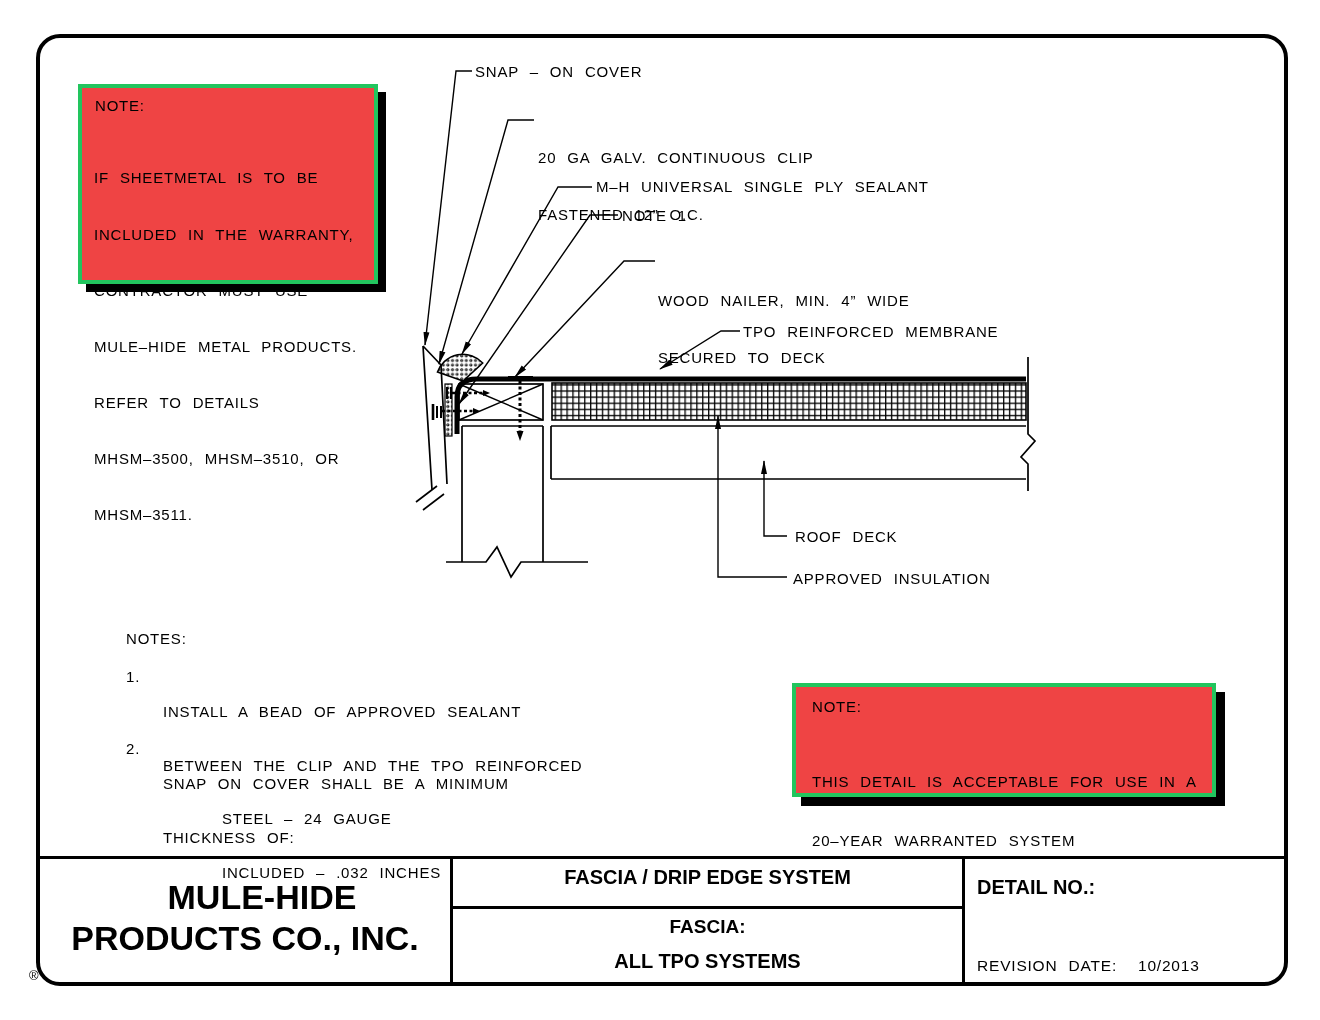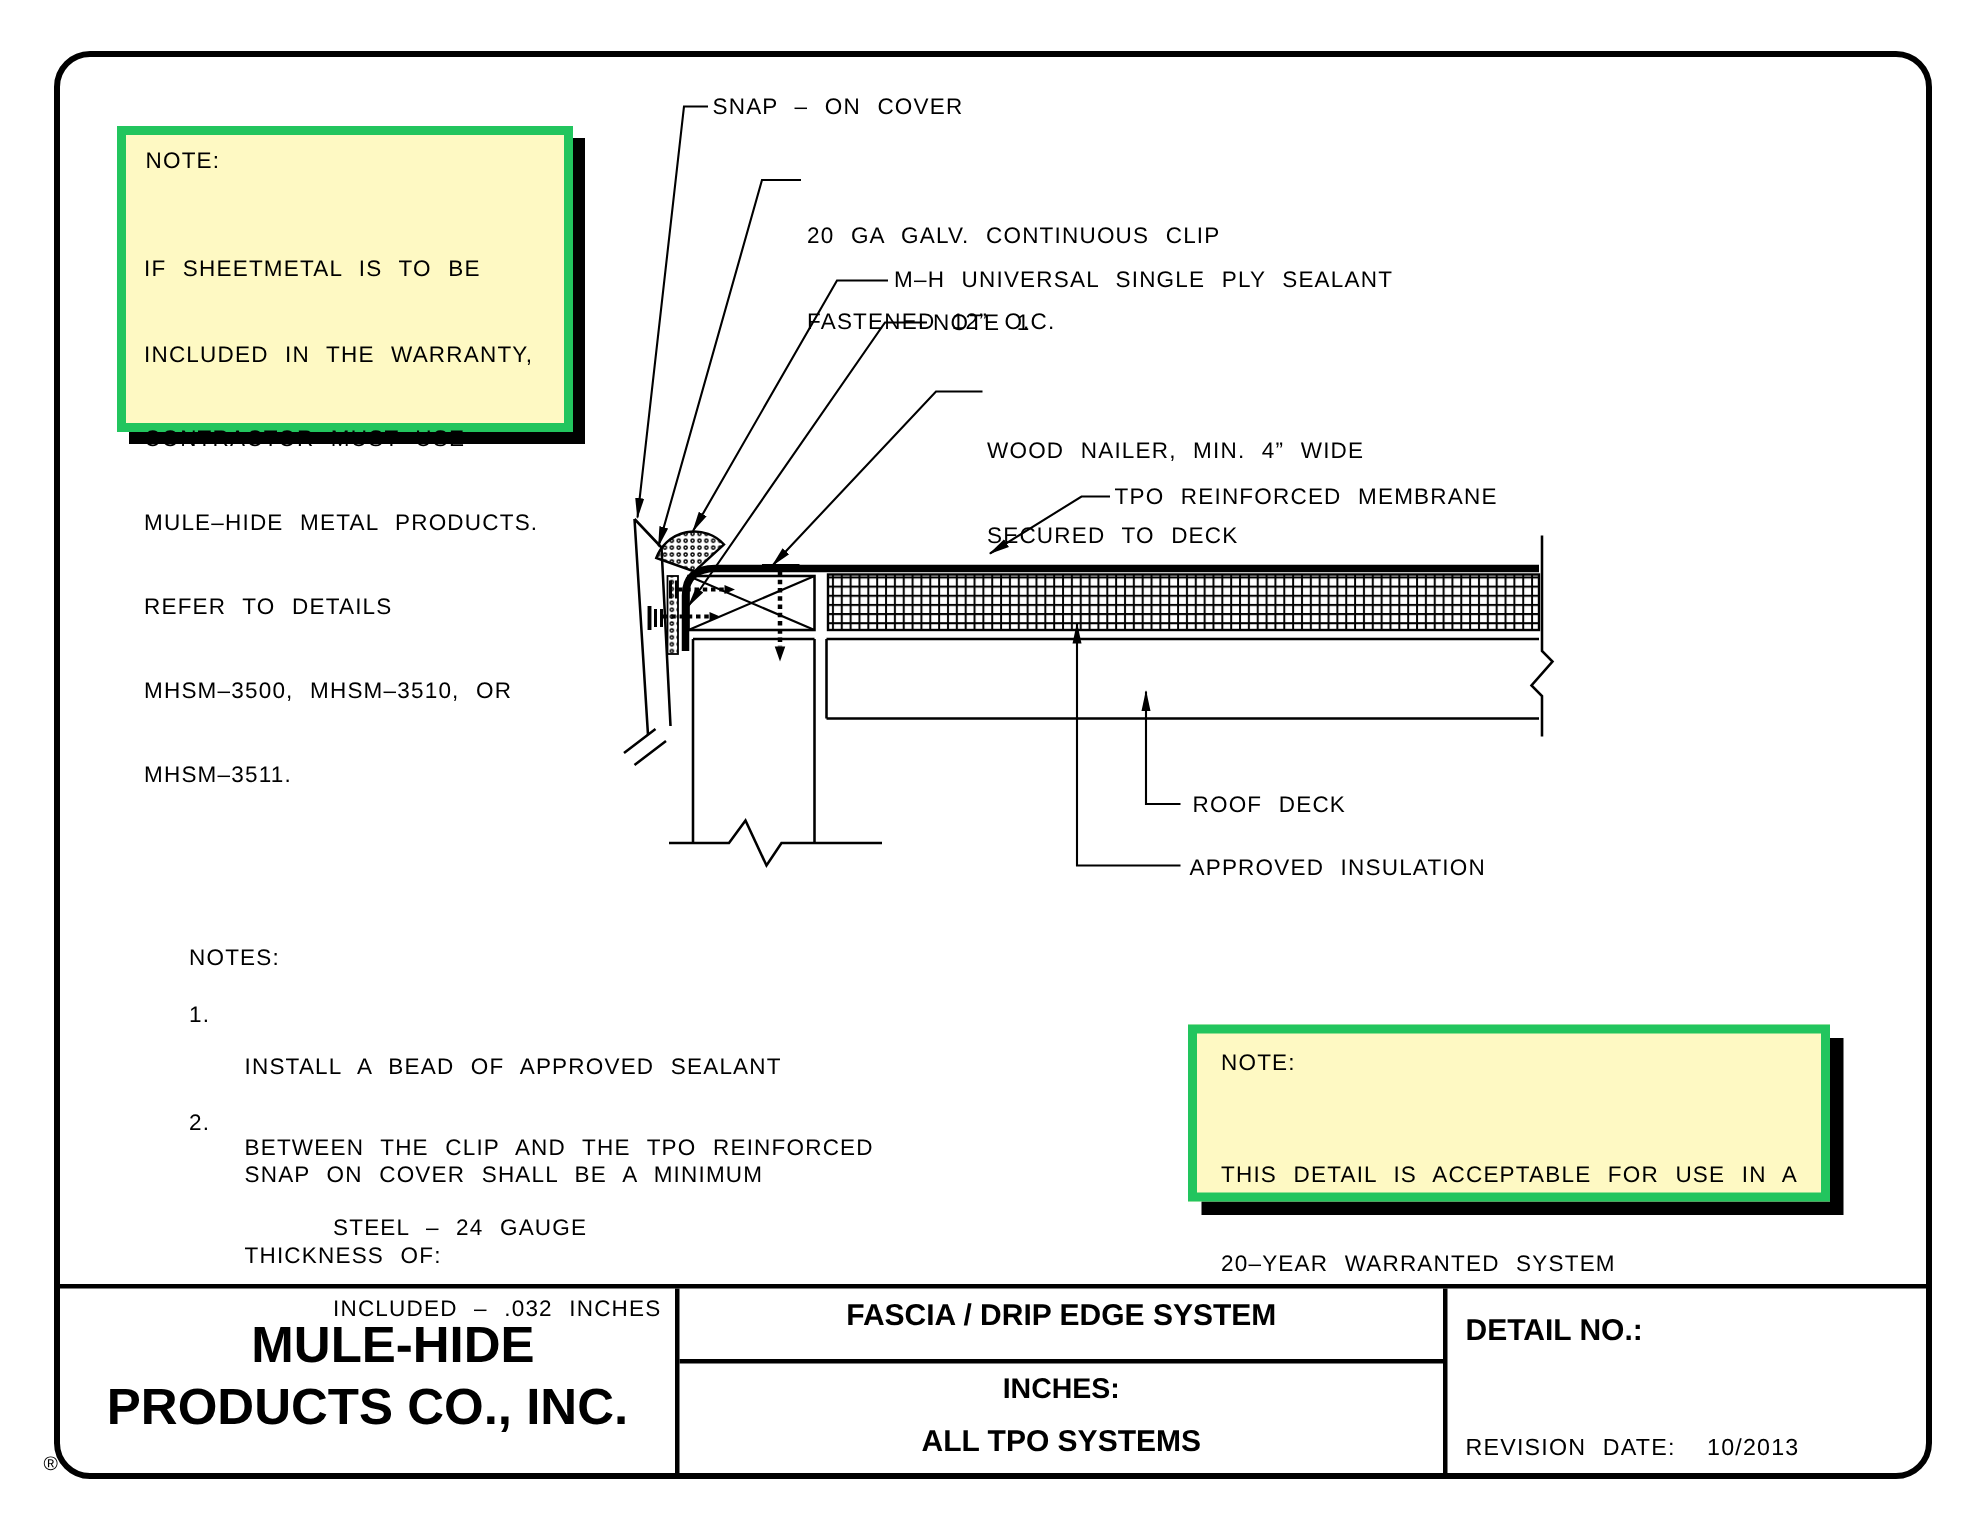--- a/index.html
+++ b/index.html
@@ -5,21 +5,21 @@
   html,body{margin:0;padding:0;background:#ffffff;}
   .sheet{position:relative;width:1320px;height:1020px;background:#ffffff;overflow:hidden;
          font-family:"Liberation Sans",sans-serif;color:#000;}
   .border-frame{position:absolute;left:36px;top:34px;width:1252px;height:952px;
     box-sizing:border-box;border:4px solid #000;border-radius:24px;}
   .linework{position:absolute;left:0;top:0;}
   .cadtext{position:absolute;font-size:15px;letter-spacing:.8px;word-spacing:6px;
     white-space:pre;line-height:19px;}
   .boldtext{position:absolute;font-weight:bold;white-space:pre;}
   .centertext{text-align:center;}
-  .notebox{position:absolute;background:#fef9c3;border:6px solid #22c55e;box-shadow:8px 8px 0 0 #000;}
+  .notebox{position:absolute;background:#ef4444;border:4px solid #22c55e;box-shadow:8px 8px 0 0 #000;}
   .nb-title{position:absolute;}
   .nb-body{position:absolute;}
   .tbline{position:absolute;background:#000;}
   .reg{position:absolute;font-size:13px;}
 </style>
 </head>
 <body>
 
 <div class="sheet">
 
@@ -146,20 +146,20 @@
   <div class="tbline" style="left:40px;top:856px;width:1244px;height:3px;"></div>
   <div class="tbline" style="left:450px;top:859px;width:3px;height:123px;"></div>
   <div class="tbline" style="left:962px;top:859px;width:3px;height:123px;"></div>
   <div class="tbline" style="left:453px;top:906px;width:509px;height:3px;"></div>
 
   <div class="boldtext centertext" style="left:40px;top:879px;width:444px;font-size:34px;line-height:36px;">MULE-HIDE</div>
   <div class="boldtext centertext" style="left:40px;top:920px;width:410px;font-size:34px;line-height:36px;">PRODUCTS CO., INC.</div>
   <div class="reg" style="left:29px;top:968px;">®</div>
 
   <div class="boldtext centertext" style="left:453px;top:866px;width:509px;font-size:20px;">FASCIA / DRIP EDGE SYSTEM</div>
-  <div class="boldtext centertext" style="left:453px;top:916px;width:509px;font-size:19px;">INCHES:</div>
+  <div class="boldtext centertext" style="left:453px;top:916px;width:509px;font-size:19px;">FASCIA:</div>
   <div class="boldtext centertext" style="left:453px;top:950px;width:509px;font-size:20px;">ALL TPO SYSTEMS</div>
 
   <div class="boldtext" style="left:977px;top:876px;font-size:20px;">DETAIL NO.:</div>
   <div class="cadtext" style="left:977px;top:956px;font-size:15.5px;">REVISION DATE:</div>
   <div class="cadtext" style="left:1138px;top:956px;font-size:15.5px;">10/2013</div>
 
 </div>
 
 </body></html>

